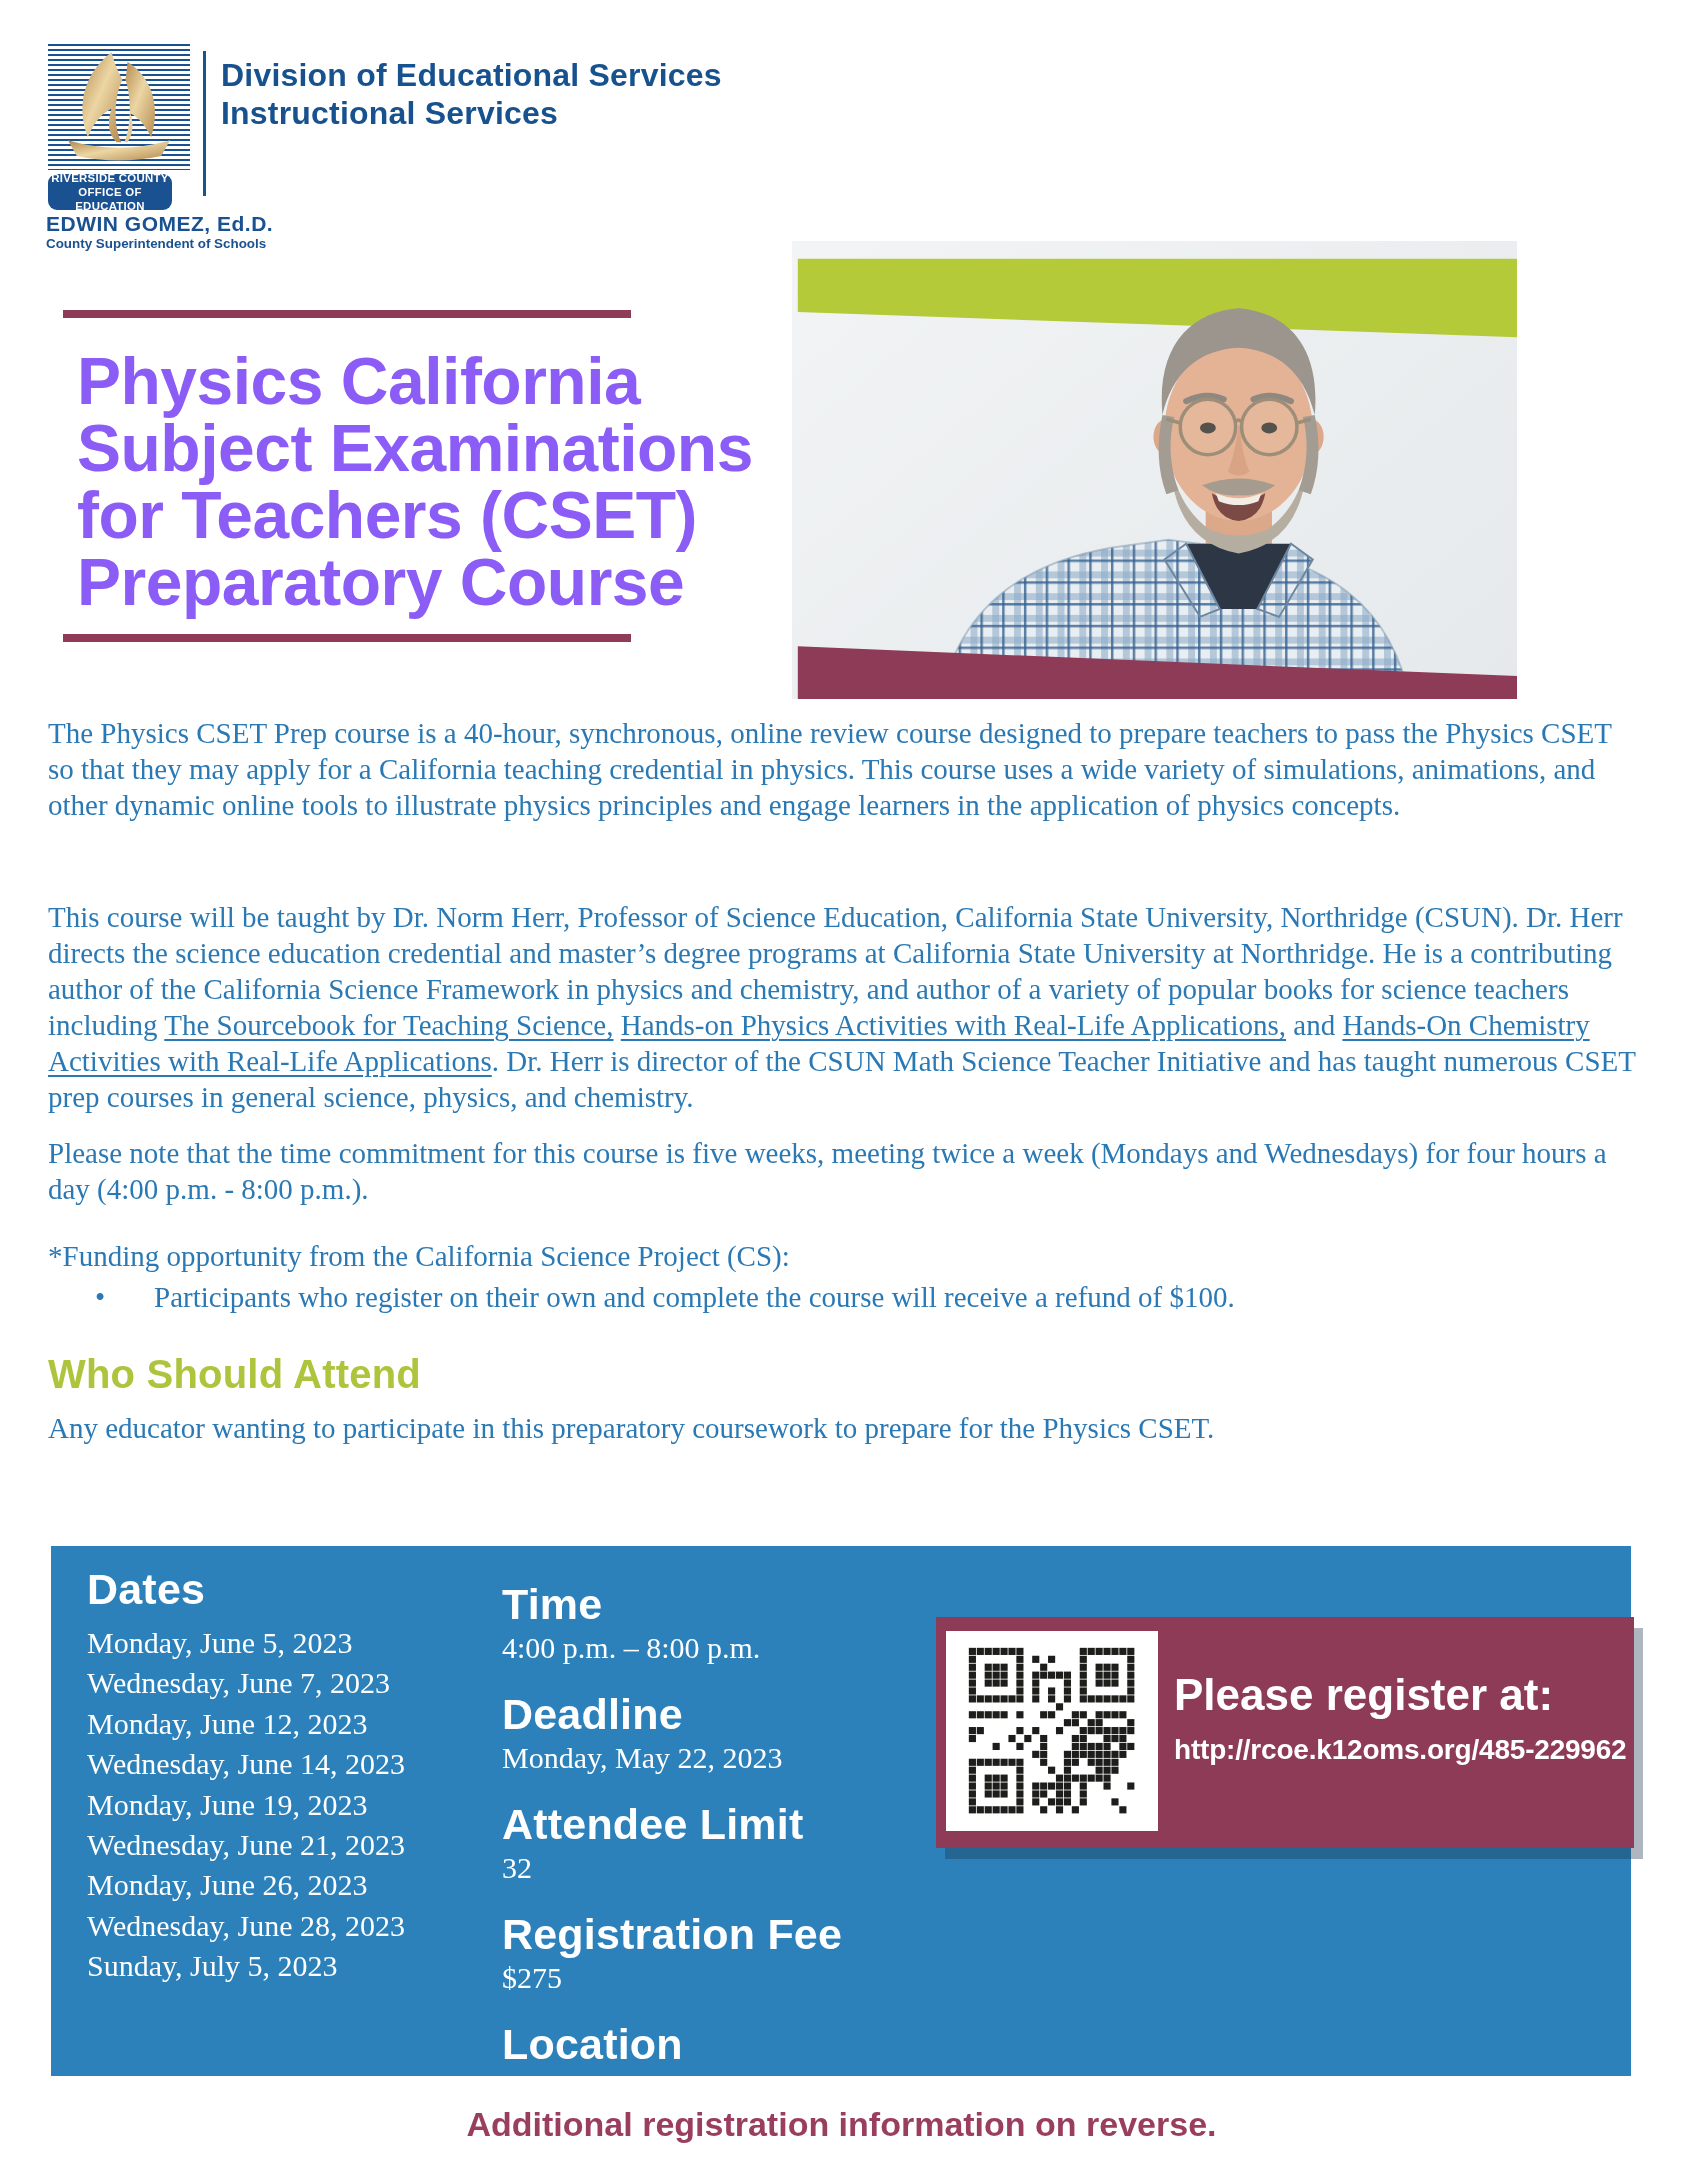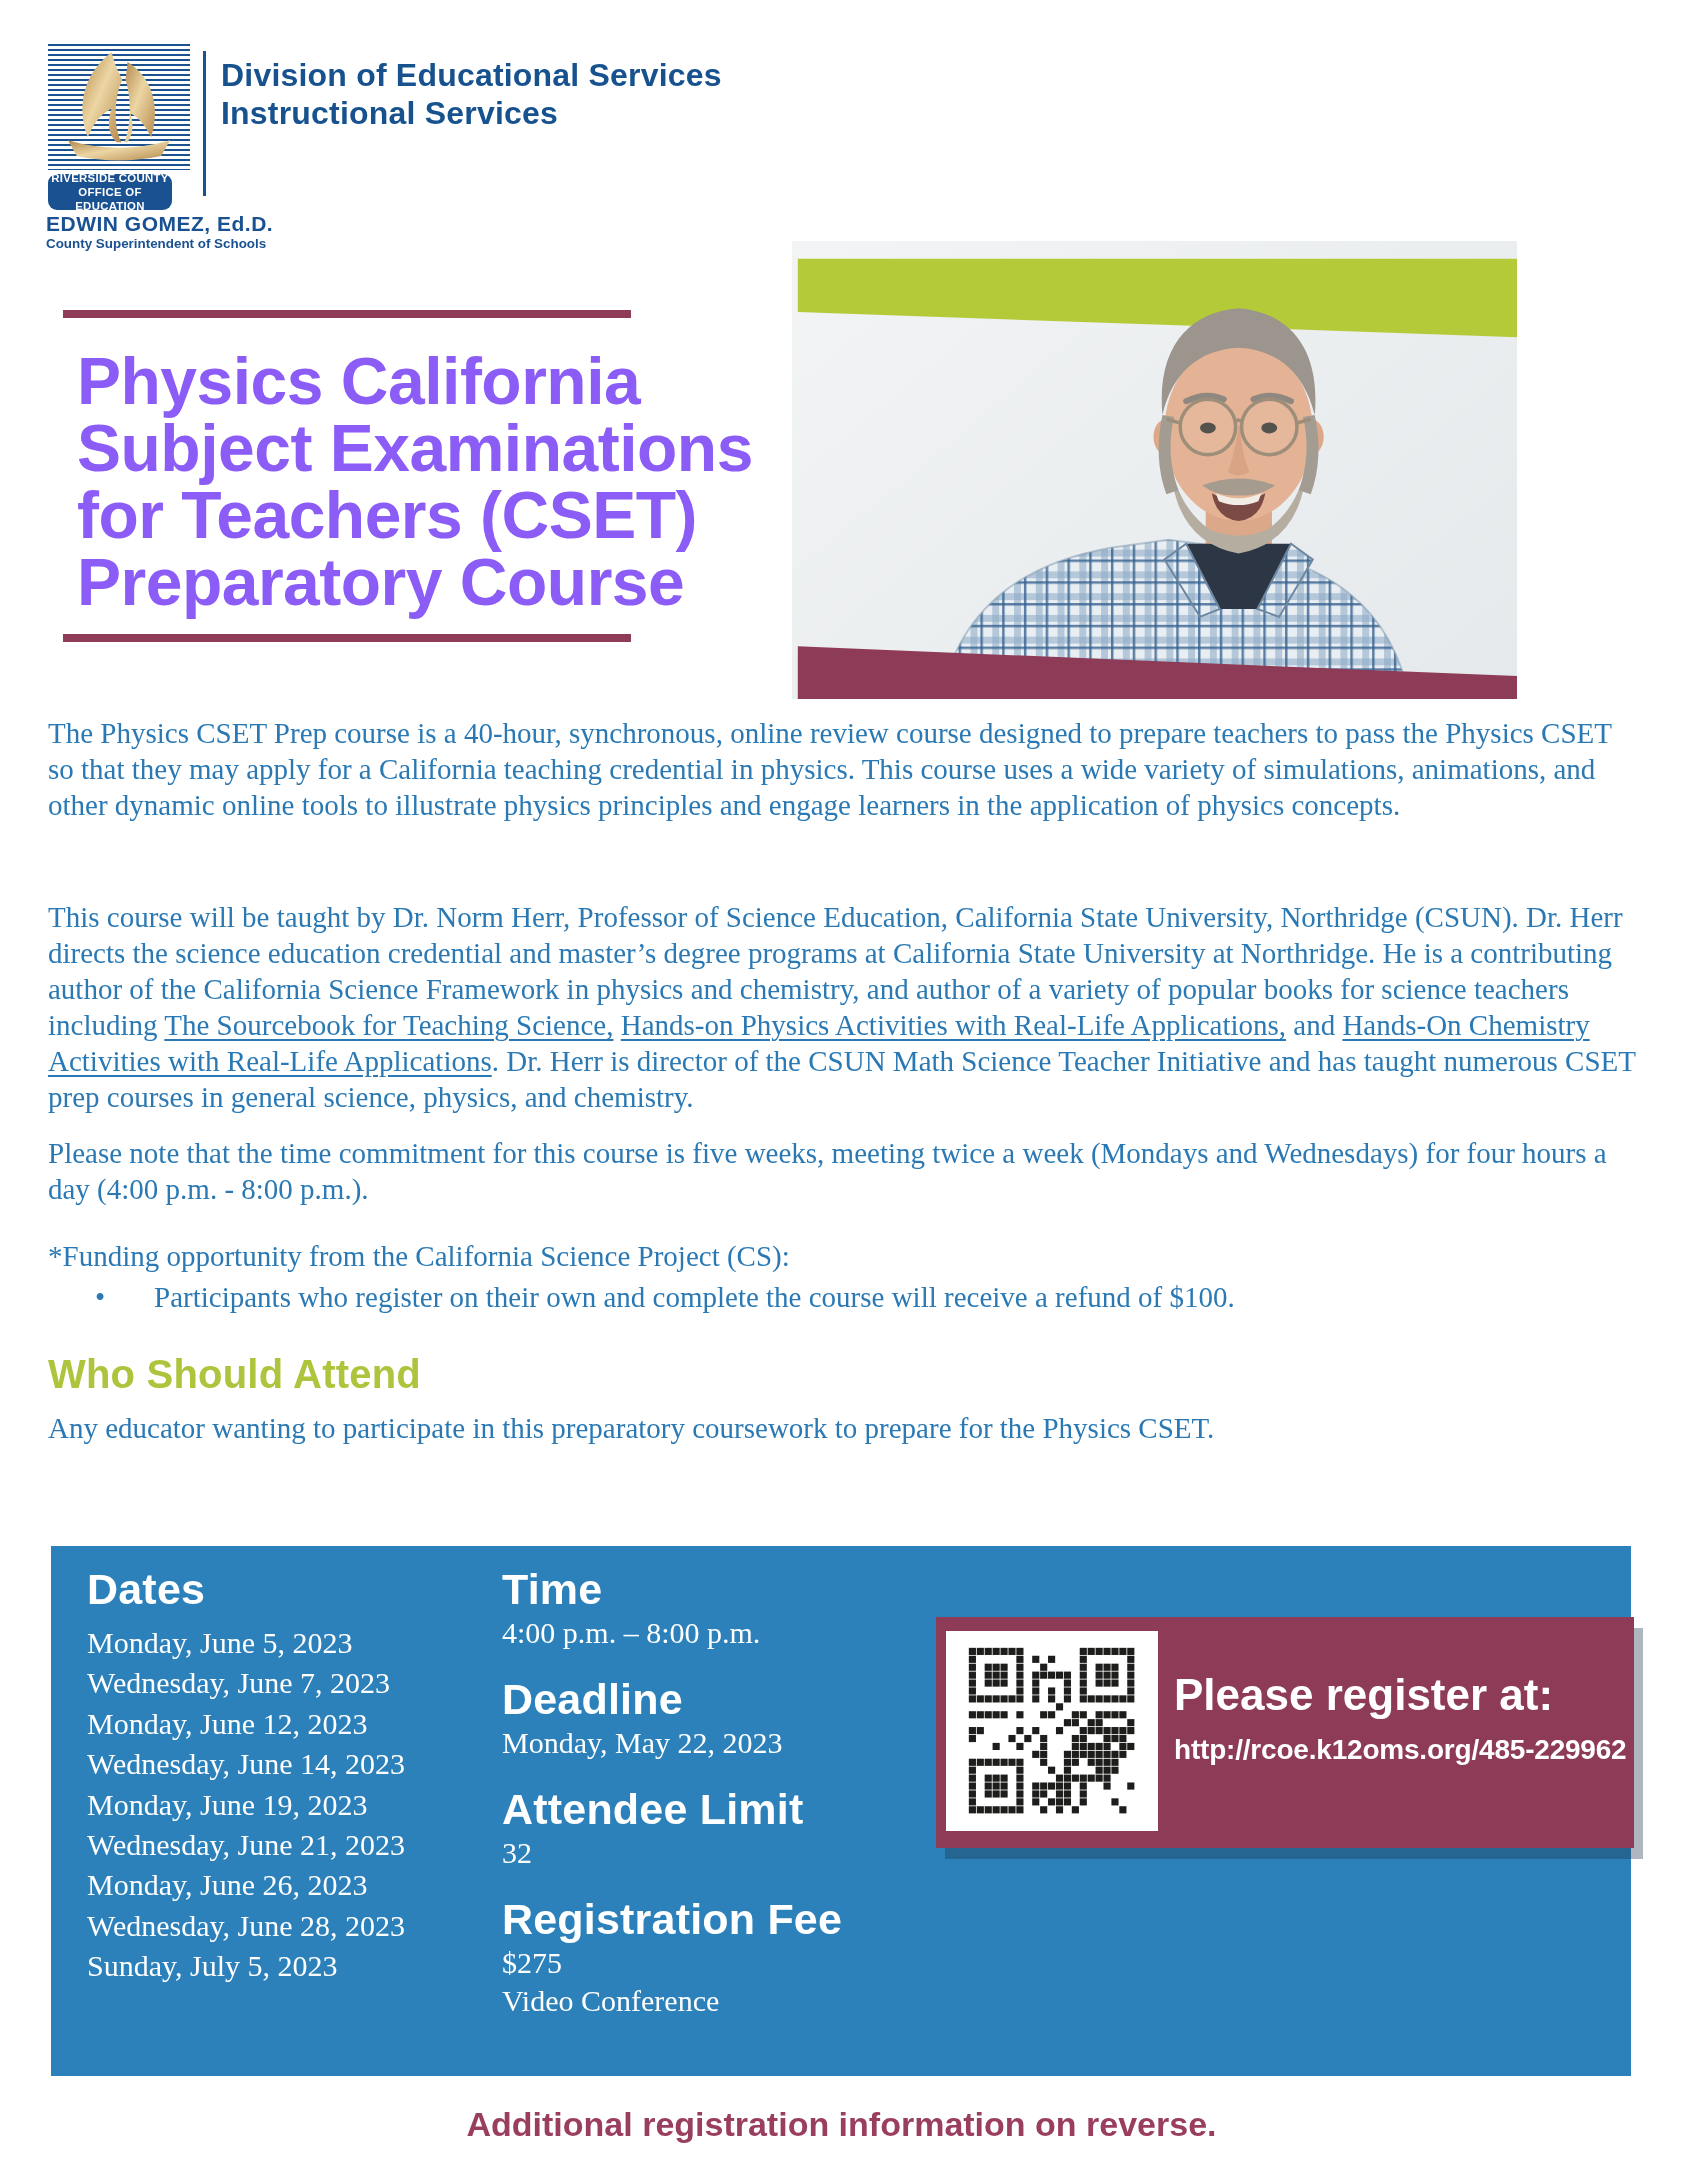--- a/index.html
+++ b/index.html
@@ -170,28 +170,29 @@
   <div>Monday, June 12, 2023</div>
   <div>Wednesday, June 14, 2023</div>
   <div>Monday, June 19, 2023</div>
   <div>Wednesday, June 21, 2023</div>
   <div>Monday, June 26, 2023</div>
   <div>Wednesday, June 28, 2023</div>
   <div>Sunday, July 5, 2023</div>
 </div>
 
 <div class="abs col2">
-  <div class="panel-h" style="margin-top:0">Time</div>
+  <div class="panel-h" style="margin-top:15px">Time</div>
   <div class="panel-v">4:00 p.m. – 8:00 p.m.</div>
   <div class="panel-h">Deadline</div>
   <div class="panel-v">Monday, May 22, 2023</div>
   <div class="panel-h">Attendee Limit</div>
   <div class="panel-v">32</div>
   <div class="panel-h">Registration Fee</div>
   <div class="panel-v">$275</div>
+  <div class="panel-h">Location</div>
   <div class="panel-v">Video Conference</div>
 </div>
 
 <div class="abs regbox">
   <div class="qrbox">
     <svg id="qr" width="212" height="200" viewBox="0 0 214 202">
         <rect x="23" y="17" width="7.2" height="7.2" fill="#1d1d1b"></rect>
         <rect x="31" y="17" width="7.2" height="7.2" fill="#1d1d1b"></rect>
         <rect x="39" y="17" width="7.2" height="7.2" fill="#1d1d1b"></rect>
         <rect x="47" y="17" width="7.2" height="7.2" fill="#1d1d1b"></rect>

